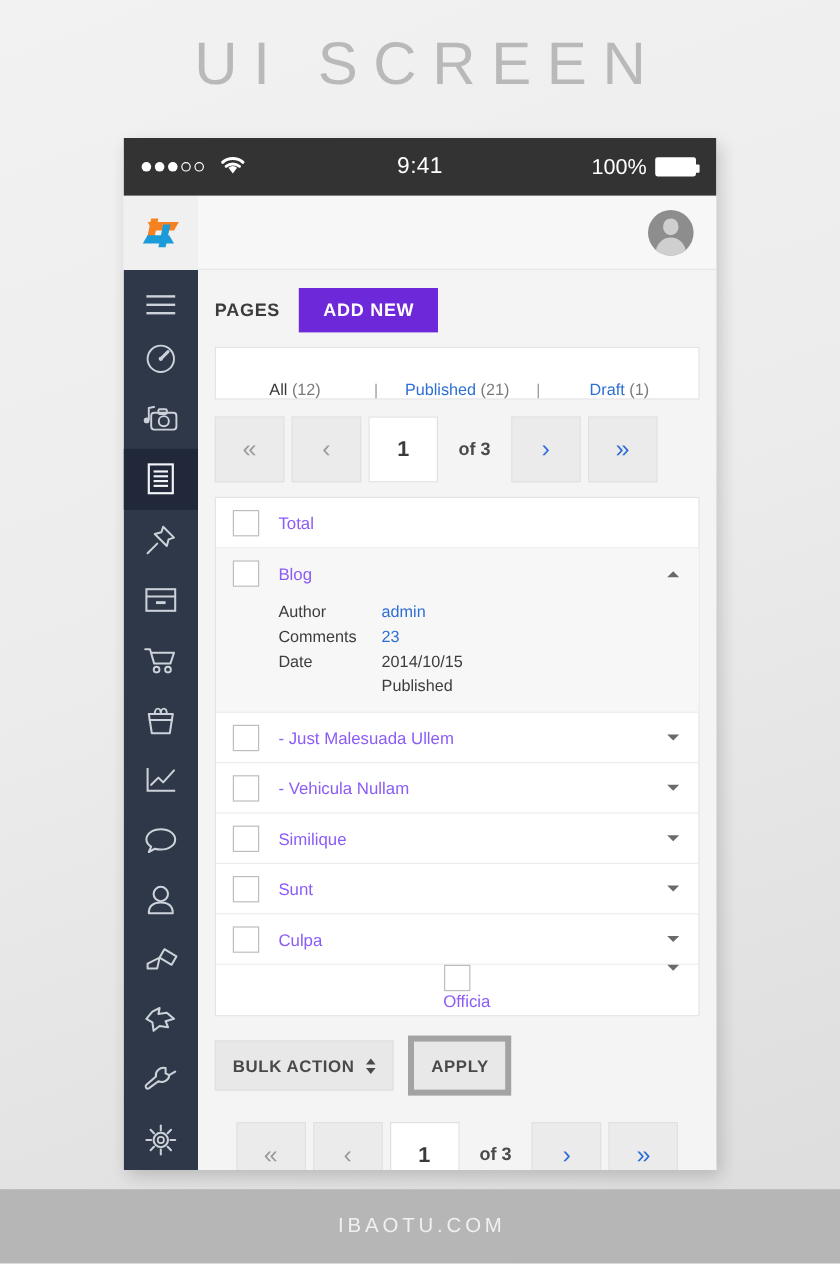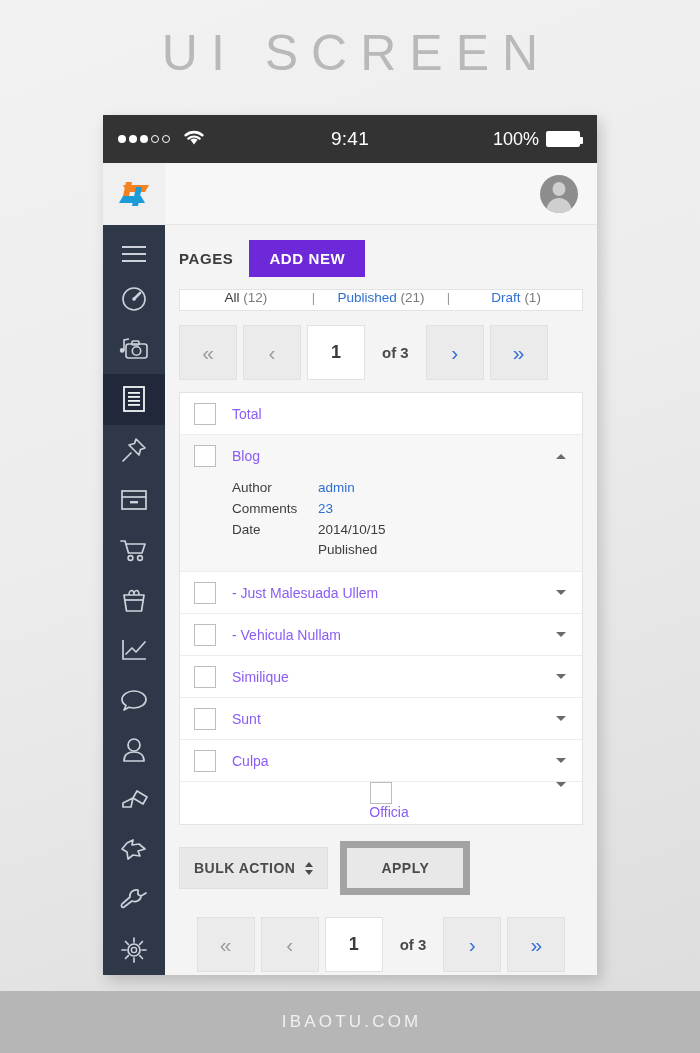--- a/index.html
+++ b/index.html
@@ -122,21 +122,21 @@
     margin-right: 16px;
   }
   .add-new {
     background: #6d28d9; color: #fff; font-weight: bold;
     font-size: 15px; letter-spacing: .6px;
     padding: 10px 20px; border: none; cursor: pointer;
   }
 
   .tabs {
     background: #fff; border: 1px solid #e3e3e3;
-    height: 22px; display: flex; align-items: flex-start;
+    height: 44px; display: flex; align-items: flex-end;
     font-size: 13.5px; margin-top: 6px;
   }
   .tab { flex: 1; text-align: center; }
   .tab .name { color: #2e6fd3; }
   .tab.active .name { color: #3a3a3a; }
   .tab .count { color: #7a7a7a; }
   .tab-sep { color: #999; font-size: 13px; }
 
   
   .pager { display: flex; align-items: center; padding: 14px 0 12px; gap: 6px; }
@@ -191,23 +191,23 @@
     cursor: pointer;
   }
   .stepper { display: flex; flex-direction: column; gap: 3px; }
   .stepper i {
     width: 0; height: 0; display: block;
     border-left: 4.5px solid transparent; border-right: 4.5px solid transparent;
   }
   .stepper i.up { border-bottom: 5px solid #4a4a4a; }
   .stepper i.down { border-top: 5px solid #4a4a4a; }
   .apply-btn {
-    background: #e8e8e8; border: 7px solid #a3a3a3; color: #4a4a4a;
+    background: #e8e8e8; border: 5px solid #a3a3a3; color: #4a4a4a;
     font-weight: bold; font-size: 14px; letter-spacing: .5px;
-    padding: 12px 34px; cursor: pointer;
+    padding: 12px 14px; cursor: pointer;
   }
 </style>
 </head>
 <body>
 
 <div class="page-title">UI SCREEN</div>
 
 <div class="phone">
 
   <div class="statusbar">

